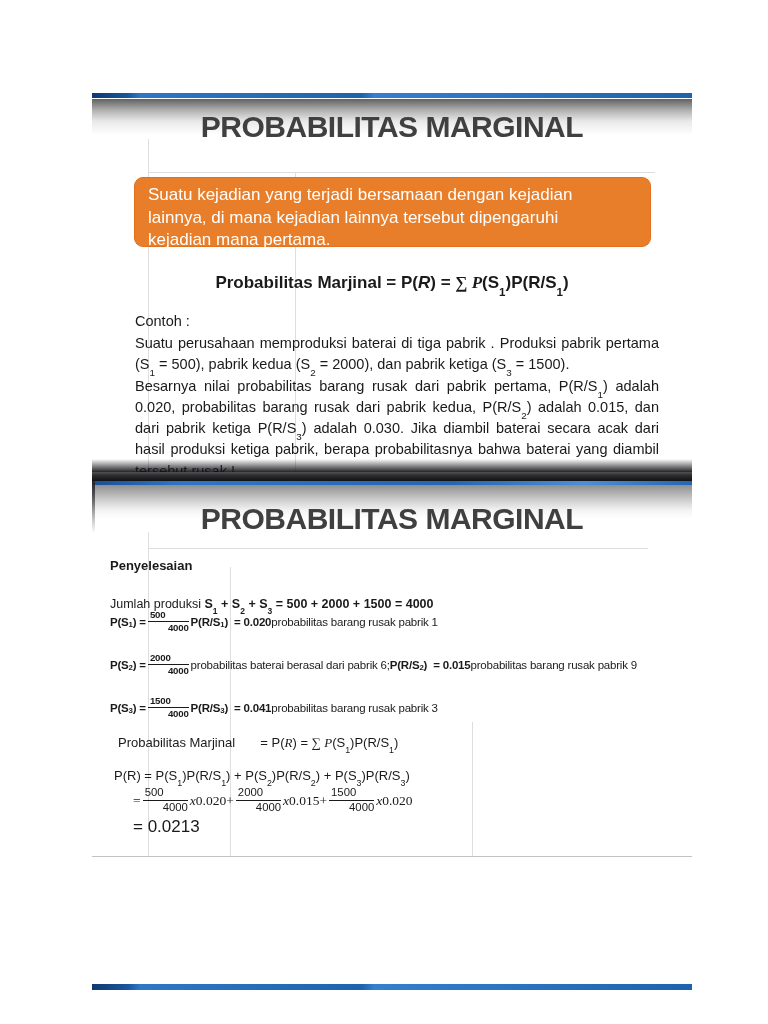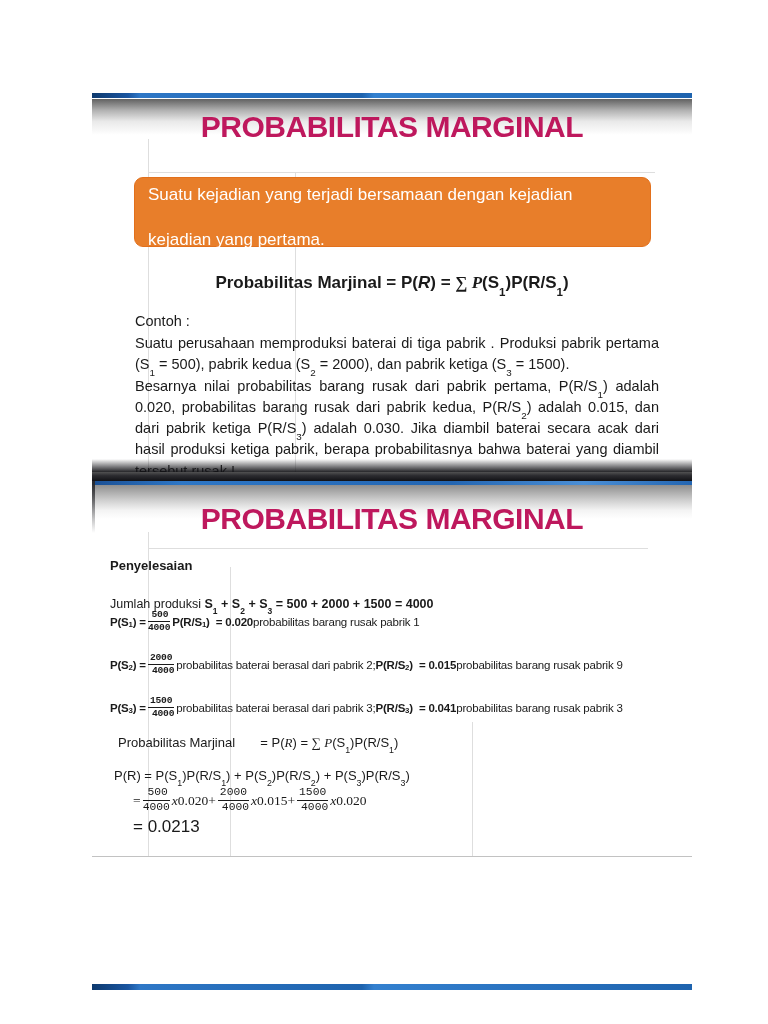--- a/index.html
+++ b/index.html
@@ -29,21 +29,21 @@
     background:linear-gradient(to bottom,rgba(32,32,36,0) 0%,rgba(32,32,36,0.55) 55%,rgba(18,18,22,0.92) 100%);}
 
   .next-slide-bar{position:absolute;left:92px;top:984px;width:600px;height:6px;
     background:linear-gradient(to right,#0e3a6e 0%,#1a55a0 6%,#2e77c6 8%,#1e63ae 45%,#3380cf 47%,#1e63ae 100%);}
 
   .grid-line{position:absolute;background:#dedede;}
   .grid-line.v{width:1px;}
   .grid-line.h{height:1px;}
 
   .title{position:absolute;left:0;right:0;margin:0;text-align:center;
-    font-size:30px;font-weight:bold;letter-spacing:-0.5px;color:#be185d;line-height:38px;}
+    font-size:30px;font-weight:bold;letter-spacing:-0.5px;color:#404040;line-height:38px;}
   #slide1 .title{top:15px;}
   #slide2 .title{top:28px;}
 
   .callout{position:absolute;left:42px;top:84px;width:517px;height:70px;box-sizing:border-box;
     background:#e87e2a;border:1px solid #e2701c;border-radius:9px;padding:6px 13px;}
   .callout p{margin:0;color:#ffffff;font-size:17px;line-height:22.5px;}
 
   .formula{position:absolute;left:0;right:0;top:178px;text-align:center;
     font-size:17px;font-weight:bold;line-height:24px;}
 
@@ -55,43 +55,43 @@
   .calc{position:absolute;white-space:nowrap;font-size:12.5px;line-height:16px;}
   .calc.flexline{display:flex;align-items:center;height:30px;}
   .calc.long{font-size:11.5px;letter-spacing:-0.2px;}
   .calc.math{font-family:"Liberation Serif",serif;font-size:13.5px;}
 
   .bd{font-weight:bold;}
   .it{font-style:italic;}
   .mi{font-family:"Liberation Serif",serif;font-style:italic;}
   sub{font-size:0.68em;line-height:0;position:relative;top:0.32em;}
 
-  .frac{display:inline-block;vertical-align:middle;text-align:right;
-    font-family:Liberation Mono, monospace;line-height:1;margin:0 2px;transform:translateY(-1px);}
+  .frac{display:inline-block;vertical-align:middle;text-align:left;
+    font-family:Liberation Sans, sans-serif;line-height:1;margin:0 2px;transform:translateY(-1px);}
   .frac .fn{display:block;padding:0 2px 1px;border-bottom:1px solid #1a1a1a;font-size:0.84em;}
-  .frac .fd{display:block;padding-top:1px;font-size:0.84em;}
+  .frac .fd{display:block;padding-top:1px;font-size:0.84em;padding-left:20px;}
   .frac.bd{font-weight:bold;}
 </style>
 </head>
 <body>
 
 <div class="page">
 
   <div class="slide" id="slide1">
     <div class="bar-blue"></div>
     <div class="hdr-grad"></div>
 
     <div class="grid-line h" style="top:79px;left:56px;width:507px;"></div>
     <div class="grid-line v" style="left:56px;top:46px;height:333px;"></div>
     <div class="grid-line v" style="left:203px;top:79px;height:300px;"></div>
 
     <h1 class="title">PROBABILITAS MARGINAL</h1>
 
     <div class="callout">
-      <p><span>Suatu kejadian yang terjadi bersamaan dengan kejadian</span><br><br><span>kejadian yang pertama.</span></p>
+      <p><span>Suatu kejadian yang terjadi bersamaan dengan kejadian</span><br><span>lainnya, di mana kejadian lainnya tersebut dipengaruhi</span><br><span>kejadian mana pertama.</span></p>
     </div>
 
     <div class="formula"><span>Probabilitas Marjinal = P(</span><span class="it">R</span><span>) = </span><span class="mi">∑ </span><span class="mi">P</span><span>(S</span><sub>1</sub><span>)P(R/S</span><sub>1</sub><span>)</span></div>
 
     <div class="contoh">Contoh :</div>
 
     <p class="example"><span>Suatu perusahaan memproduksi baterai di tiga pabrik . Produksi pabrik pertama (S</span><sub>1</sub><span> = 500), pabrik kedua (S</span><sub>2</sub><span> = 2000), dan pabrik ketiga (S</span><sub>3</sub><span> = 1500).</span><br><span>Besarnya nilai probabilitas barang rusak dari pabrik pertama, P(R/S</span><sub>1</sub><span>) adalah 0.020, probabilitas barang rusak dari pabrik kedua, P(R/S</span><sub>2</sub><span>) adalah 0.015, dan dari pabrik ketiga P(R/S</span><sub>3</sub><span>) adalah 0.030. Jika diambil baterai secara acak dari hasil produksi ketiga pabrik, berapa probabilitasnya bahwa baterai yang diambil tersebut rusak !</span></p>
 
     <div class="bottom-fade"></div>
   </div>
@@ -129,37 +129,36 @@
         <span> probabilitas barang rusak pabrik 1</span>
       </div>
     <div class="calc flexline long" style="top:178px;left:18px;">
         <span class="bd">P(S</span>
         <sub class="bd">2</sub>
         <span class="bd">) = </span>
         <span class="frac bd">
           <span class="fn">2000</span>
           <span class="fd">4000</span>
         </span>
-        <span> probabilitas baterai berasal dari pabrik 2; </span>
+        <span> probabilitas baterai berasal dari pabrik 6; </span>
         <span class="bd">P(R/S</span>
         <sub class="bd">2</sub>
         <span class="bd">)</span>
         <span>&nbsp;&nbsp;</span>
         <span class="bd">= 0.015</span>
         <span> probabilitas barang rusak pabrik 9</span>
       </div>
     <div class="calc flexline long" style="top:221px;left:18px;">
         <span class="bd">P(S</span>
         <sub class="bd">3</sub>
         <span class="bd">) = </span>
         <span class="frac bd">
           <span class="fn">1500</span>
           <span class="fd">4000</span>
         </span>
-        <span> probabilitas baterai berasal dari pabrik 3; </span>
         <span class="bd">P(R/S</span>
         <sub class="bd">3</sub>
         <span class="bd">)</span>
         <span>&nbsp;&nbsp;</span>
         <span class="bd">= 0.041</span>
         <span> probabilitas barang rusak pabrik 3</span>
       </div>
 
     <div class="calc" style="top:263px;left:26px;font-size:13px;"><span>Probabilitas Marjinal&nbsp;&nbsp;&nbsp;&nbsp;&nbsp;&nbsp; = P(</span><span class="mi">R</span><span>) = </span><span class="mi">∑ </span><span class="mi">P</span><span>(S</span><sub>1</sub><span>)P(R/S</span><sub>1</sub><span>)</span></div>
 

